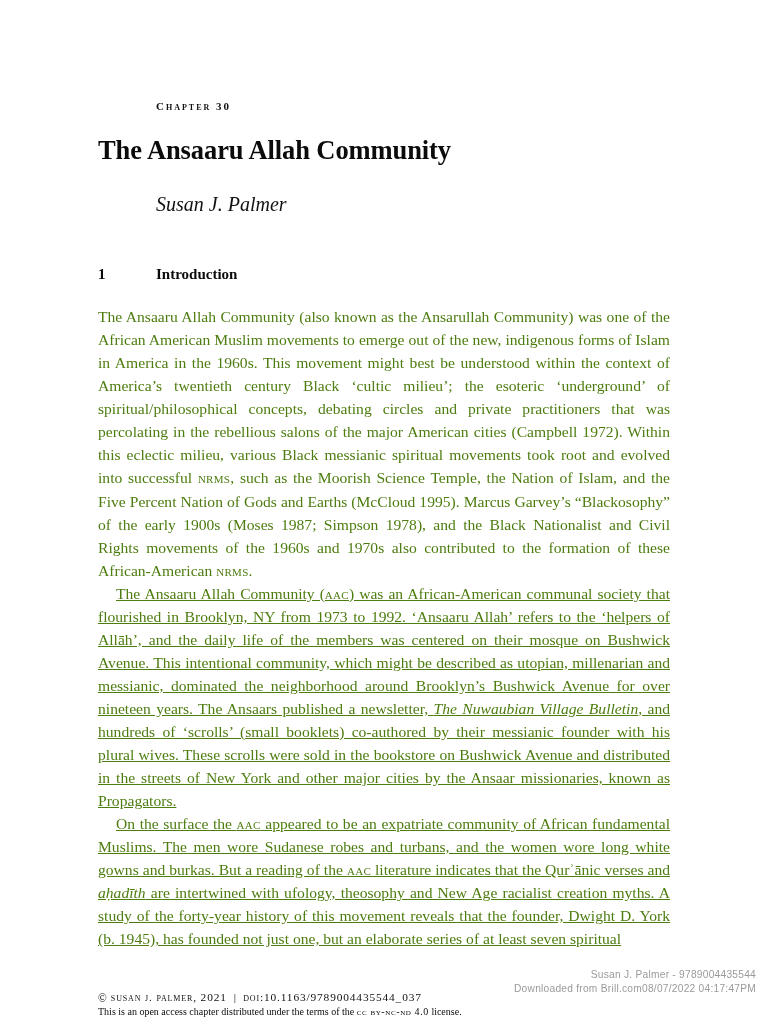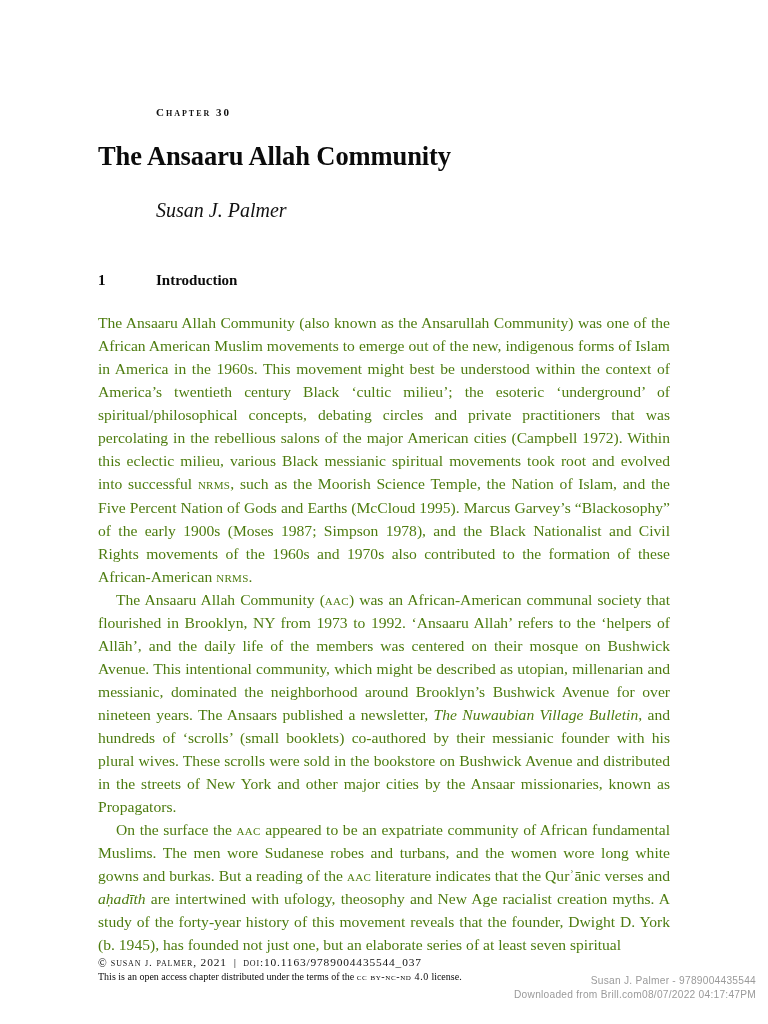--- a/index.html
+++ b/index.html
@@ -11,21 +11,21 @@
     width: 768px;
     height: 1024px;
     position: relative;
     font-family: "Liberation Serif", "DejaVu Serif", serif;
     color: #000000;
     overflow: hidden;
   }
 
   .page {
     position: absolute;
-    left: 0; top: 12px;
+    left: 0; top: 6px;
     width: 768px;
     height: 788px;
     background: #ffffff;
   }
 
   
   .content {
     position: absolute;
     left: 98px;
     top: 0;
@@ -82,20 +82,21 @@
     margin: 0;
     font-size: 15.6px;
     line-height: 23.05px;
     text-align: justify;
     text-justify: inter-word;
     hyphens: manual;
     color: #4d7c0f;
   }
   p.para + p.para {
     text-indent: 18px;
+    text-decoration: underline;
   }
 
   .sc {
     font-variant: small-caps;
     text-transform: lowercase;
     letter-spacing: 0.3px;
   }
   .it { font-style: italic; }
 
   
@@ -103,20 +104,21 @@
     position: absolute;
     left: 98px;
     top: 944px;
     width: 580px;
   }
   .copyright-line {
     font-size: 11.4px;
     color: #111;
     white-space: nowrap;
     letter-spacing: 0.1px;
+    margin-top: 41px;
   }
   .copyright-line .cmark {
     font-size: 11.5px;
     vertical-align: -0.5px;
     margin-right: 4px;
   }
   .copyright-line .scsm {
     font-variant: small-caps;
     text-transform: lowercase;
     letter-spacing: 0.85px;

